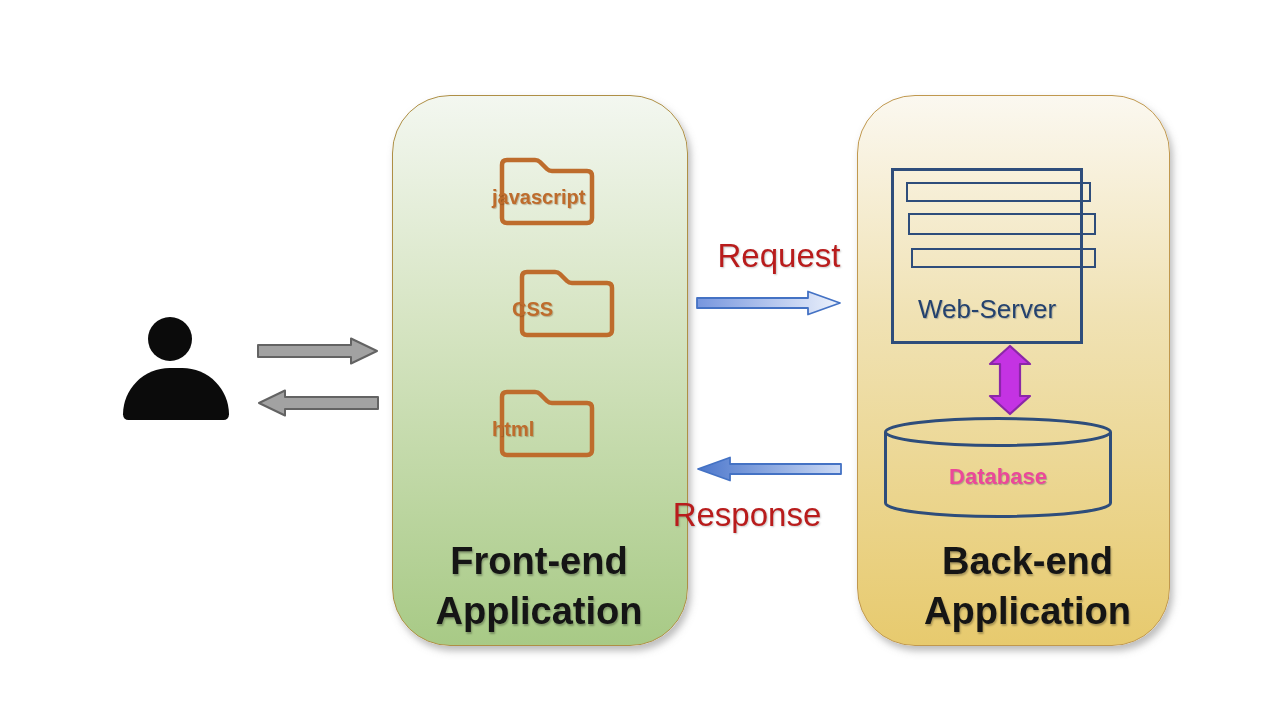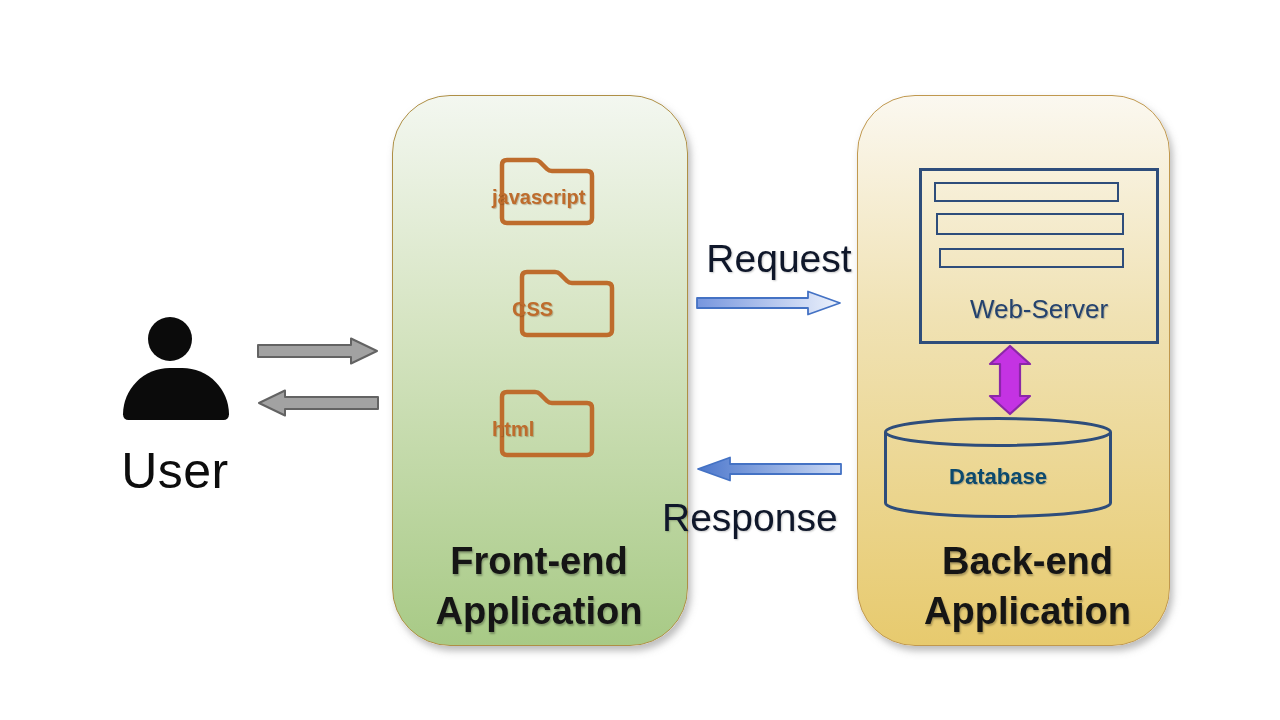--- a/index.html
+++ b/index.html
@@ -23,46 +23,45 @@
   .panel-title{width:294px;text-align:center;font-size:38px;line-height:50px;color:#151515;
     text-shadow:1px 2px 2px rgba(0,0,0,0.28);font-weight:bold;}
 
   
   .folder{width:110px;height:84px;}
   .folder svg{position:absolute;left:0;top:0;}
   .folder-label{position:absolute;left:0;top:36px;width:100%;text-align:left;
     font-size:20px;font-weight:bold;color:#BE6C2C;text-shadow:1px 1px 1px rgba(110,60,15,0.35);}
 
   
-  .flow-label{width:170px;text-align:center;font-size:39px;color:#0f172a;
+  .flow-label{width:170px;text-align:center;font-size:33px;color:#b91c1c;
     text-shadow:1px 1px 2px rgba(0,0,0,0.22);}
 
   
-  .webserver{left:919px;top:168px;width:240px;height:176px;border:3px solid #2E4D7B;box-sizing:border-box;}
+  .webserver{left:891px;top:168px;width:192px;height:176px;border:3px solid #2E4D7B;box-sizing:border-box;}
   .ws-bar{position:absolute;border:2.5px solid #2E4D7B;box-sizing:border-box;}
   .ws-bar1{left:12px;top:11px;width:185px;height:20px;}
   .ws-bar2{left:14px;top:42px;width:188px;height:22px;}
   .ws-bar3{left:17px;top:77px;width:185px;height:20px;}
   .ws-label{position:absolute;left:0;top:123px;width:100%;text-align:center;
     font-size:26px;color:#24426E;text-shadow:1px 1px 1px rgba(40,60,90,0.3);}
 
   
   .db-label{left:883px;top:464px;width:230px;text-align:center;
-    font-size:22px;font-weight:bold;color:#0c4a6e;text-shadow:1px 1px 1px rgba(30,50,90,0.3);}
+    font-size:22px;font-weight:bold;color:#ec4899;text-shadow:1px 1px 1px rgba(30,50,90,0.3);}
 </style>
 </head>
 <body>
 
 <div id="canvas">
 
   <div>
     <div class="abs user-head"></div>
     <div class="abs user-body"></div>
   </div>
-  <div class="abs user-label">User</div>
 
   <svg class="abs" style="left:257px;top:337px;" width="122" height="28" viewBox="0 0 122 28">
     <polygon points="1,8 94,8 94,1.5 120,14 94,26.5 94,20 1,20" fill="#A2A2A2" stroke="#636363" stroke-width="2" stroke-linejoin="round"></polygon>
   </svg>
   <svg class="abs" style="left:257px;top:389px;" width="122" height="28" viewBox="0 0 122 28">
     <polygon points="121,8 28,8 28,1.5 2,14 28,26.5 28,20 121,20" fill="#A2A2A2" stroke="#636363" stroke-width="2" stroke-linejoin="round"></polygon>
   </svg>
 
   <div class="abs panel panel-frontend"></div>
 

